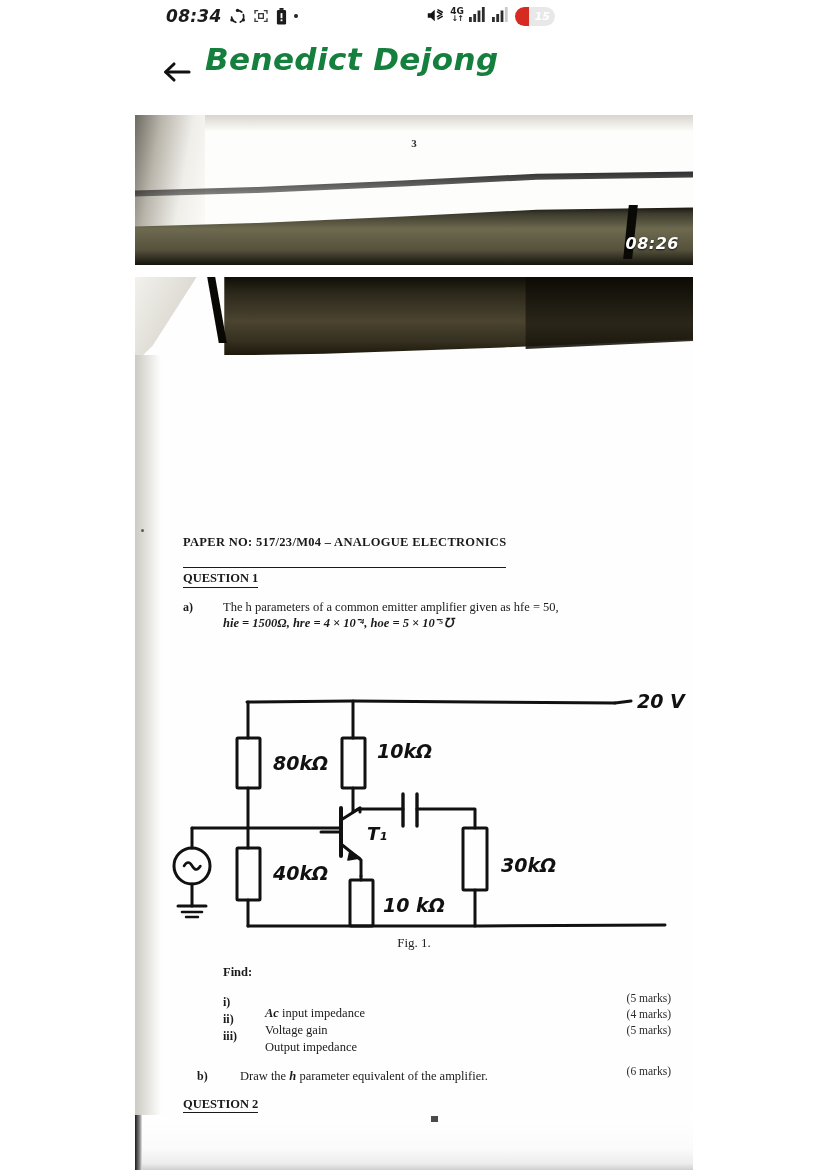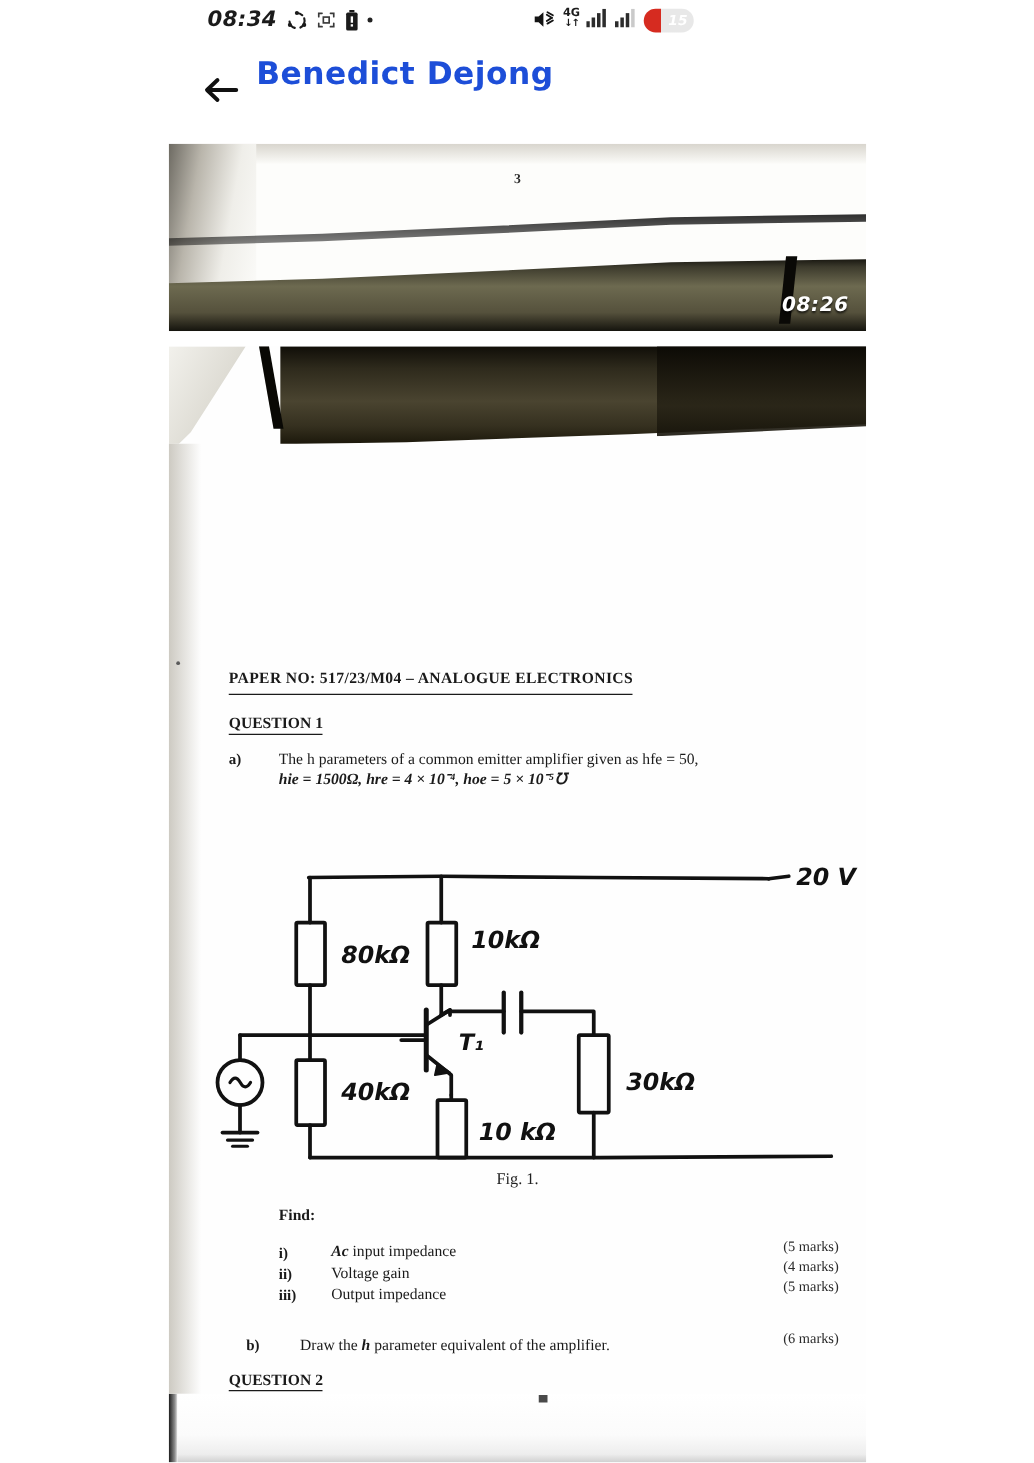--- a/index.html
+++ b/index.html
@@ -37,21 +37,21 @@
 
   
   .appbar{position:absolute;left:0;top:40px;width:827px;height:72px;}
   .back-btn{
     position:absolute;left:160px;top:17px;width:34px;height:34px;
     display:flex;align-items:center;justify-content:center;cursor:pointer;
   }
   .titles{position:absolute;left:205px;top:4px;}
   .album-title{
     font-family:"DejaVu Sans",sans-serif;
-    font-size:25px;font-weight:600;color:#1d4ed8;
+    font-size:31px;font-style:italic;font-weight:600;color:#15803d;
     letter-spacing:.4px;line-height:30px;white-space:nowrap;
   }
   .album-sub{
     font-family:"DejaVu Sans",sans-serif;
     font-size:17px;font-style:italic;font-weight:500;color:#171717;
     line-height:24px;margin-top:1px;
   }
 
   
   .photo-list{position:absolute;left:135px;top:115px;width:558px;}
@@ -105,42 +105,42 @@
   .p2 .paper{position:absolute;left:0;top:78px;width:558px;bottom:0;background:#fefefe;}
   .p2 .lshade{position:absolute;left:0;top:78px;width:26px;bottom:0;
     background:linear-gradient(90deg,#cdcac2,#fefefe);}
   .p2 .speck{position:absolute;left:6px;top:252px;width:3px;height:3px;background:#5a5a5a;border-radius:50%;}
 
   .doc{position:absolute;left:0;top:78px;width:558px;color:#1a1a1a;}
 
   .paperno{
     position:absolute;left:48px;top:180px;
     font-family:"Liberation Serif",serif;font-size:12.5px;font-weight:700;
-    letter-spacing:.3px;border-bottom:1.3px solid #1a1a1a;padding-bottom:5px;
+    letter-spacing:.3px;border-bottom:1.3px solid #1a1a1a;padding-bottom:17px;
     white-space:nowrap;
   }
   .q1head{
     position:absolute;left:48px;top:216px;
     font-family:"Liberation Serif",serif;font-size:12.5px;font-weight:700;
     border-bottom:1.2px solid #1a1a1a;padding-bottom:1px;display:inline-block;
   }
   .qa-label{position:absolute;font-family:"Liberation Serif",serif;font-size:12px;font-weight:700;}
   .qa-body{position:absolute;font-family:"Liberation Serif",serif;font-size:12.5px;line-height:16px;}
   .it{font-style:italic;font-weight:700;}
 
   
   .circuit{position:absolute;left:10px;top:325px;width:545px;height:250px;}
   .figcap{
     position:absolute;left:0;width:558px;top:580px;text-align:center;
     font-family:"Liberation Serif",serif;font-size:13px;color:#1f1f1f;
   }
 
   .findlbl{position:absolute;left:88px;top:610px;font-family:"Liberation Serif",serif;font-size:12.5px;font-weight:600;}
   .rn{position:absolute;font-family:"Liberation Serif",serif;font-size:12px;font-weight:700;}
-  .ritem{position:absolute;font-family:"Liberation Serif",serif;font-size:12.5px;}
+  .ritem{position:absolute;font-family:"Liberation Serif",serif;font-size:12.5px;margin-top:12px;}
   .marks{position:absolute;right:22px;font-family:"Liberation Serif",serif;font-size:11.5px;color:#2a2a2a;}
 
   .q2head{
     position:absolute;left:48px;top:742px;
     font-family:"Liberation Serif",serif;font-size:12.5px;font-weight:700;
     border-bottom:1.2px solid #1a1a1a;padding-bottom:0;display:inline-block;
   }
   .q2line{position:absolute;left:48px;font-family:"Liberation Serif",serif;font-size:12.5px;font-weight:600;}
   .q2eq{position:absolute;left:48px;top:795px;font-family:"Liberation Serif",serif;font-size:12.5px;font-weight:700;}
 

